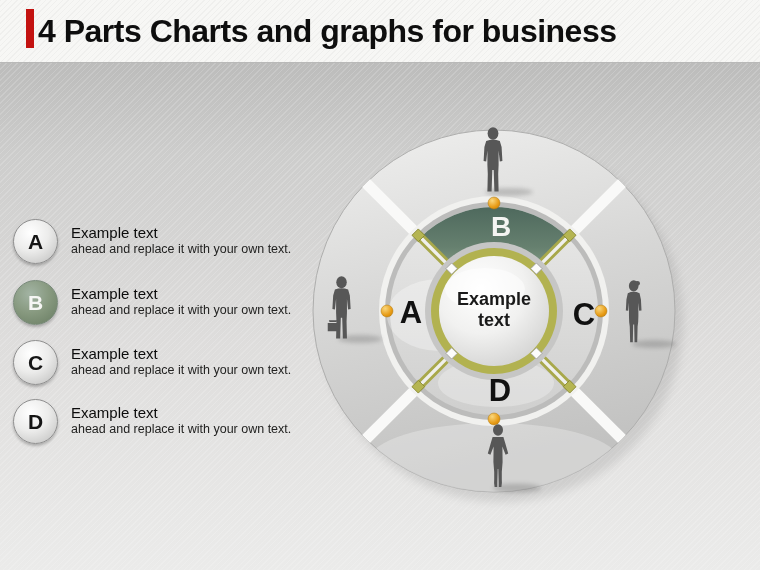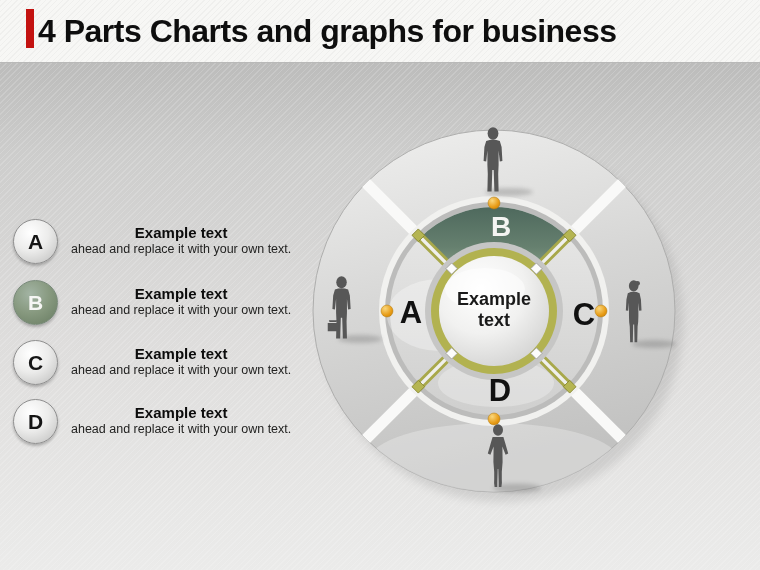--- a/index.html
+++ b/index.html
@@ -46,21 +46,21 @@
   }
   .badge.light{
     background:radial-gradient(circle at 38% 30%, #ffffff 0%, #ececeb 45%, #cccccb 82%, #b8b8b7 100%);
     border:1px solid #8f8f8f;color:#151515;
   }
   .badge.green{
     background:radial-gradient(circle at 38% 30%, #a3b4a4 0%, #87997f 48%, #677b61 100%);
     border:1px solid #798a7a;color:#f6f6f4;
   }
   .item-text{margin-left:13px;padding-top:5px;}
-  .item-heading{font-size:15px;font-weight:bold;color:#0c0c0c;line-height:18px;text-align:center;}
+  .item-heading{font-size:15px;font-weight:normal;color:#0c0c0c;line-height:18px;}
   .item-desc{margin-top:0;font-size:12.5px;color:#222221;line-height:15px;white-space:nowrap;}
   
   .diagram{position:absolute;left:263px;top:20px;width:460px;height:460px;}
   svg text{font-family:"Liberation Sans",sans-serif;}
 </style>
 </head>
 <body>
 
 <div class="header">
   <div class="accent-bar"></div>

